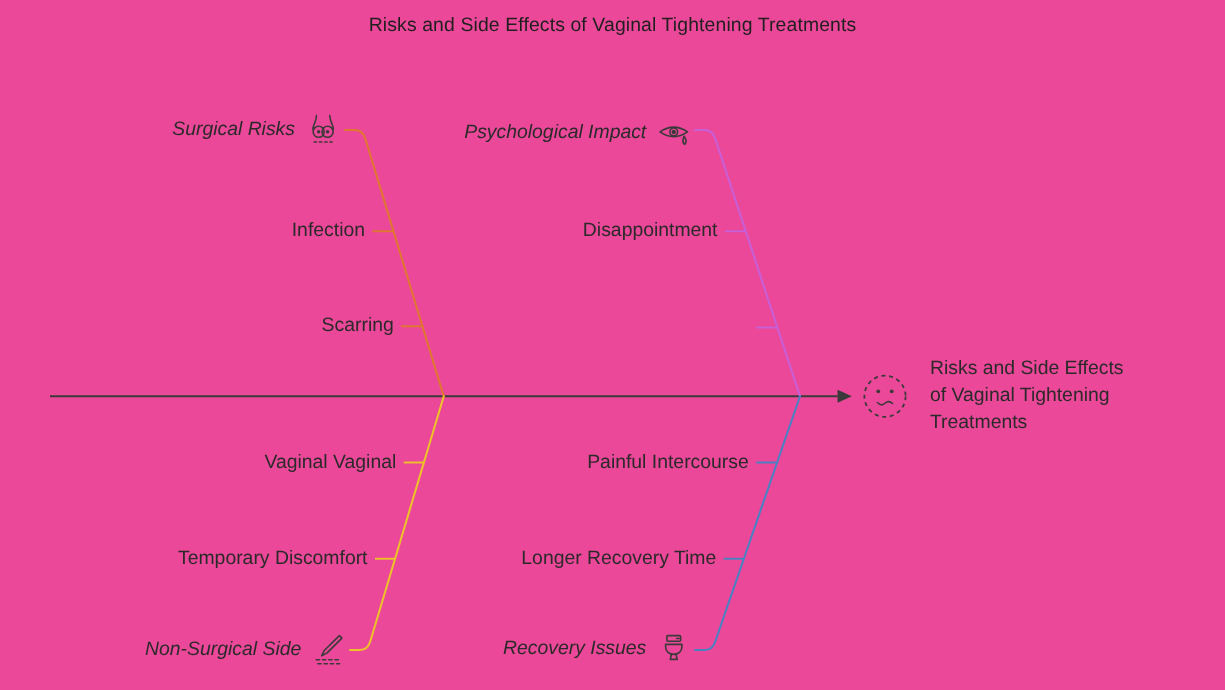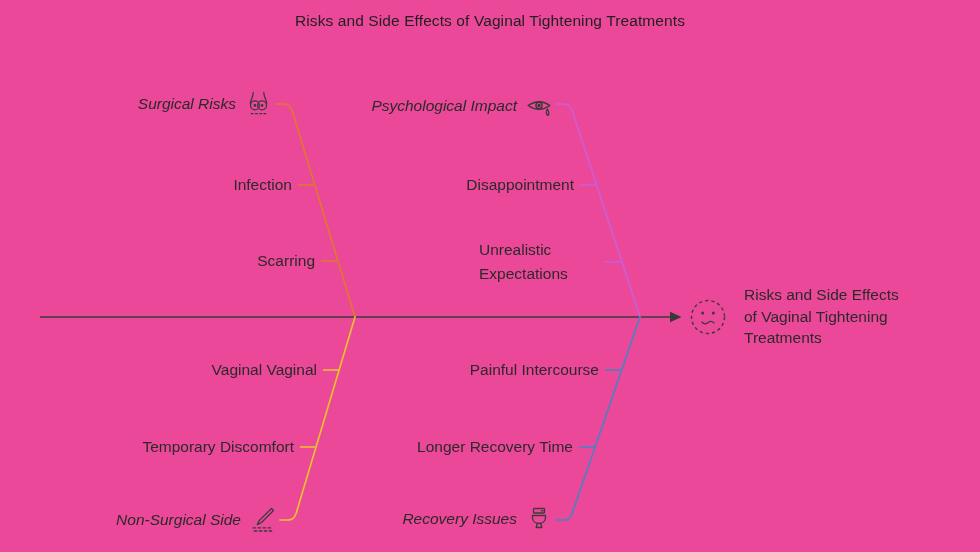--- a/index.html
+++ b/index.html
@@ -31,21 +31,21 @@
     font-size: 15.5px;
     white-space: nowrap;
     color: #2a2a2a;
     font-style: italic;
   }
   .cat .icon { display: inline-flex; flex: none; }
   .item {
     position: absolute;
     font-size: 15.5px;
     line-height: 20px;
-    text-align: left;
+    text-align: right;
     white-space: nowrap;
     color: #2a2a2a;
   }
   .item.wrap { white-space: normal; width: 120px; line-height: 24px; }
   .head-label {
     position: absolute;
     left: 744px;
     top: 284px;
     width: 168px;
     font-size: 15.5px;
@@ -136,21 +136,20 @@
         <path d="M6.5 9.5 H19.5 V11.5 C19.5 15.2 16.6 17.5 13 17.5 C9.4 17.5 6.5 15.2 6.5 11.5 Z"></path>
         <path d="M11.2 17.5 L10.2 21.5 H15.8 L14.8 17.5"></path>
       </svg>
     </span>
   </div>
 
   <div class="item" style="right:688px; top:175px;">Infection</div>
   <div class="item" style="right:665px; top:251px;">Scarring</div>
 
   <div class="item" style="right:406px; top:175px;">Disappointment</div>
-  <div class="item wrap" style="right:381px; top:238px;">Unrealistic Expectations</div>
 
   <div class="item" style="right:663px; top:360px;">Vaginal Vaginal</div>
   <div class="item" style="right:686px; top:437px;margin-left:20px;">Temporary Discomfort</div>
 
   <div class="item" style="right:381px; top:360px;">Painful Intercourse</div>
   <div class="item" style="right:407px; top:437px;">Longer Recovery Time</div>
 
   <div class="head-label">Risks and Side Effects of Vaginal Tightening Treatments</div>
 
 </div>

